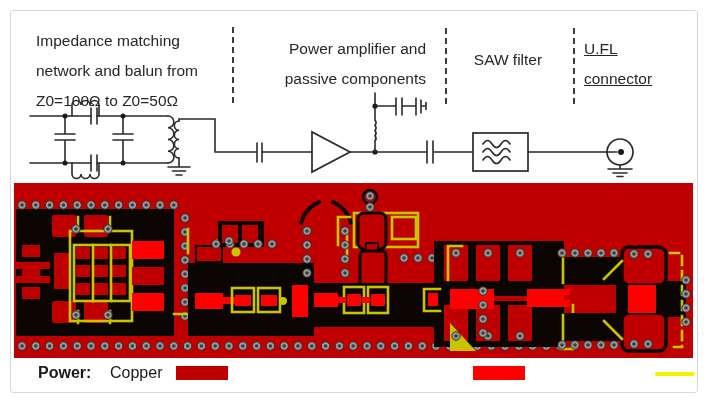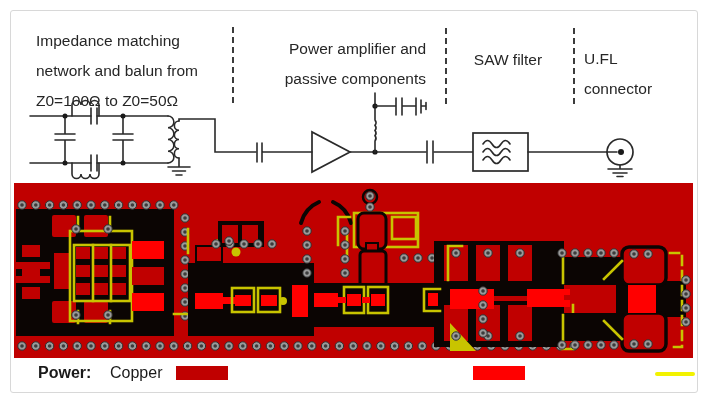--- a/index.html
+++ b/index.html
@@ -30,21 +30,21 @@
   .via-hole{fill:var(--via-hole);}
 </style>
 </head>
 <body>
 
 <div class="frame"></div>
 
 <div class="label" style="left:36px;top:26px;width:200px;">Impedance matching network and balun from Z0=100Ω to Z0=50Ω</div>
 <div class="label" style="left:246px;top:34px;width:180px;text-align:right;">Power amplifier and passive components</div>
 <div class="label" style="left:458px;top:45px;width:100px;text-align:center;">SAW filter</div>
-<div class="label" style="left:584px;top:44px;width:90px;">U.FL connector</div>
+<div class="label" style="left:584px;top:34px;width:90px;text-decoration:underline;">U.FL connector</div>
 
 <div class="divider" style="left:232px;top:27px;height:76px;"></div>
 <div class="divider" style="left:445px;top:28px;height:76px;"></div>
 <div class="divider" style="left:573px;top:28px;height:76px;"></div>
 
 <svg class="schematic" width="707" height="96" viewBox="0 0 707 96">
   <g>
     <path class="wire" d="M30,28 H91 M97,28 H168 M30,75 H91 M97,75 H168"></path>
 
     <path class="wire" d="M91,20 V36 M97,20 V36 M91,67 V83 M97,67 V83"></path>

